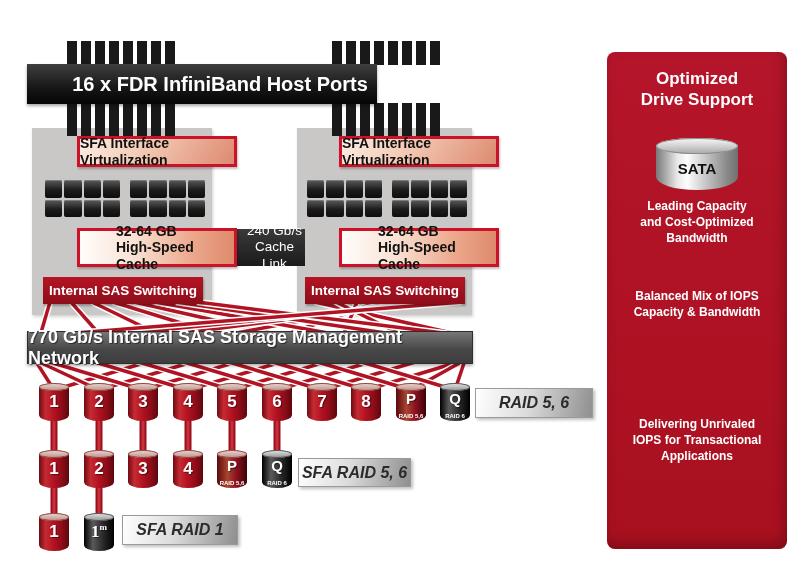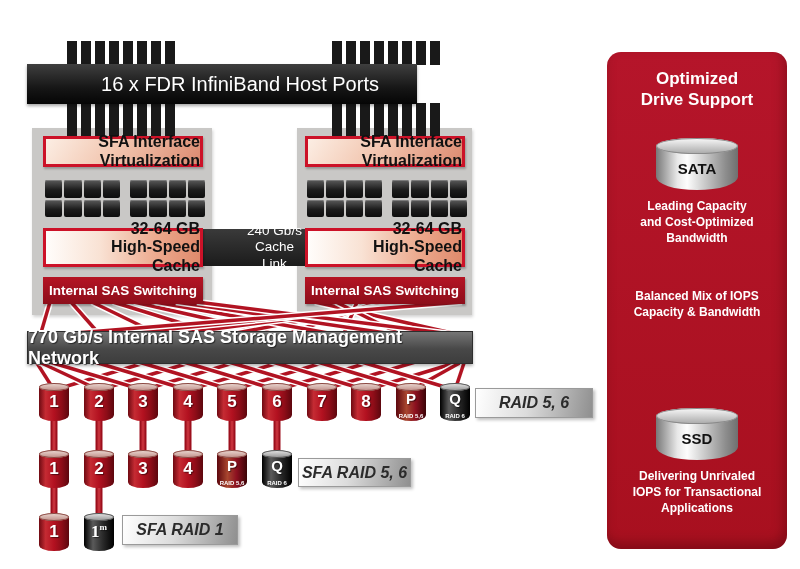--- a/index.html
+++ b/index.html
@@ -3,34 +3,34 @@
 <meta charset="utf-8">
 <style>
   html,body{margin:0;padding:0;background:#fff;}
   #stage{position:relative;width:800px;height:569px;background:#ffffff;
          font-family:"Liberation Sans",sans-serif;overflow:hidden;}
 
   .abs{position:absolute;box-sizing:border-box;}
   .preline{white-space:pre-line;}
 
   
-  .top-banner{left:27px;top:64px;width:390px;height:40px;z-index:3;
+  .top-banner{left:27px;top:64px;width:350px;height:40px;z-index:3;
     background:linear-gradient(180deg,#3f3f3f,#161616 60%,#050505);
-    color:#fff;font-weight:normal;font-size:20px;display:flex;align-items:center;
+    color:#fff;font-weight:bold;font-size:20px;display:flex;align-items:center;
     justify-content:center;padding-left:36px;box-shadow:0 2px 3px rgba(0,0,0,.35);}
 
   .teeth{position:absolute;display:flex;gap:4px;z-index:2;}
   .teeth span{width:10px;height:100%;background:#191919;}
 
   
   .ctrl{background:#c9c8c6;z-index:1;box-shadow:1px 2px 3px rgba(0,0,0,.18);}
 
   .redbox{border:3px solid #cc1228;z-index:3;display:flex;align-items:center;
-    justify-content:center;text-align:right;color:#111;font-weight:bold;font-size:16px;
-    line-height:1.15;box-shadow:1px 2px 2px rgba(0,0,0,.25);}
+    justify-content:center;text-align:left;color:#111;font-weight:bold;font-size:14px;
+    line-height:1.15;box-shadow:1px 2px 2px rgba(0,0,0,.25);margin-left:34px;}
   .virt{background:linear-gradient(125deg,#fceee4 0%,#f2c6b0 45%,#dc8a70 100%);}
   .cache{background:linear-gradient(90deg,#fffdfb 0%,#f9e2d4 35%,#eca98d 72%,#df8a6c 100%);padding-left:36px;}
 
   .memgrid{display:grid;grid-template-columns:repeat(4,1fr);grid-auto-rows:1fr;gap:2px;z-index:3;}
   .memgrid i{background:linear-gradient(180deg,#5a5a5a,#1c1c1c 55%,#0d0d0d);
     border-radius:2px;box-shadow:inset 0 1px 0 #7a7a7a;}
 
   .cachelink{background:linear-gradient(180deg,#3a3a3a,#1b1b1b);color:#fff;font-weight:normal;
     font-size:13.5px;line-height:1.2;display:flex;align-items:center;justify-content:center;
     text-align:center;z-index:2;padding-left:41px;}
@@ -61,21 +61,21 @@
   .cyl.black .rim{background:linear-gradient(180deg,#eaeaea,#8f8f8f);box-shadow:inset 0 0 0 1px #555;}
   .cyl.black .body{background:linear-gradient(90deg,#000,#5a5a5a 30%,#2b2b2b 62%,#000);}
   .cyl.parity .body{background:linear-gradient(90deg,#5d070e,#a8462f 35%,#8c1020 65%,#3b0407);}
 
   .raid-label{background:linear-gradient(100deg,#ffffff 0%,#dcdcdc 45%,#8f8f8f 100%);
     border:1px solid #9a9a9a;color:#2b2b2b;font-weight:bold;font-style:italic;font-size:16px;
     display:flex;align-items:center;justify-content:center;z-index:3;
     box-shadow:2px 2px 3px rgba(0,0,0,.25);}
 
   
-  .panel{background:linear-gradient(180deg,#b5152a,#a8101f);border-radius:14px;z-index:1;
+  .panel{background:linear-gradient(180deg,#b5152a,#a8101f);border-radius:8px;z-index:1;
     box-shadow:inset -3px -6px 12px rgba(60,0,8,.35);color:#fff;}
   .panel .title{position:absolute;top:16px;left:0;right:0;text-align:center;
     font-weight:bold;font-size:17px;line-height:1.25;}
   .panel .item{position:absolute;left:0;right:0;text-align:center;}
   .pcyl{position:relative;width:82px;height:52px;margin:0 auto;}
   .pcyl .body{position:absolute;left:0;right:0;top:8px;bottom:0;
     background:linear-gradient(90deg,#787878,#e8e8e8 26%,#fdfdfd 38%,#cdcdcd 58%,#8d8d8d 85%,#6f6f6f);
     border-radius:0 0 50% 50% / 0 0 30% 30%;}
   .pcyl .rim{position:absolute;left:0;right:0;top:0;height:16px;border-radius:50%;
     background:linear-gradient(180deg,#fafafa,#a8a8a8);box-shadow:inset 0 0 0 1px #8a8a8a;}
@@ -414,25 +414,20 @@
           </div>
           <div class="desc preline">Leading Capacity
 and Cost-Optimized
 Bandwidth</div>
         </div>
         <div class="item" style="top: 228px;">
           <div class="desc preline">Balanced Mix of IOPS
 Capacity &amp; Bandwidth</div>
         </div>
         <div class="item" style="top: 356px;">
-          <div class="pcyl">
-            <div class="body"></div>
-            <div class="rim"></div>
-            <div class="plbl">SSD</div>
-          </div>
           <div class="desc preline">Delivering Unrivaled
 IOPS for Transactional
 Applications</div>
         </div>
       </div>
   </div>
 
 </div>
 
 </body></html>

